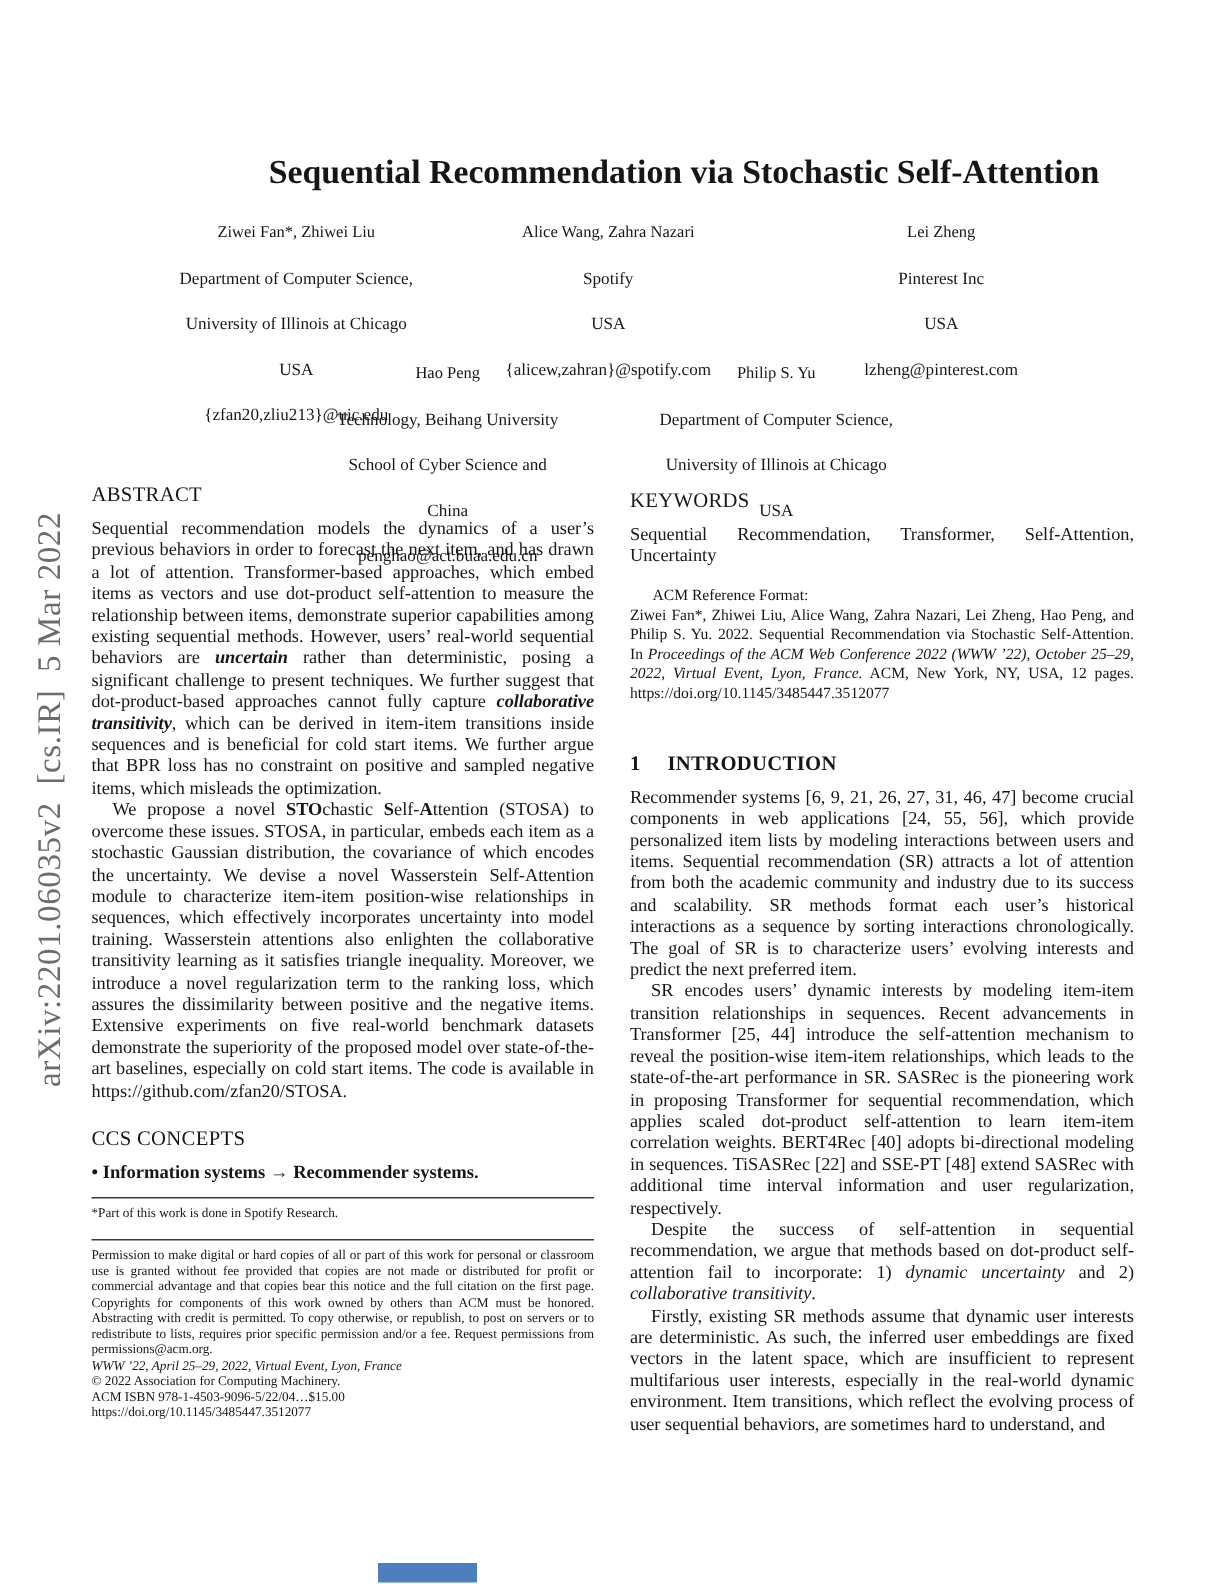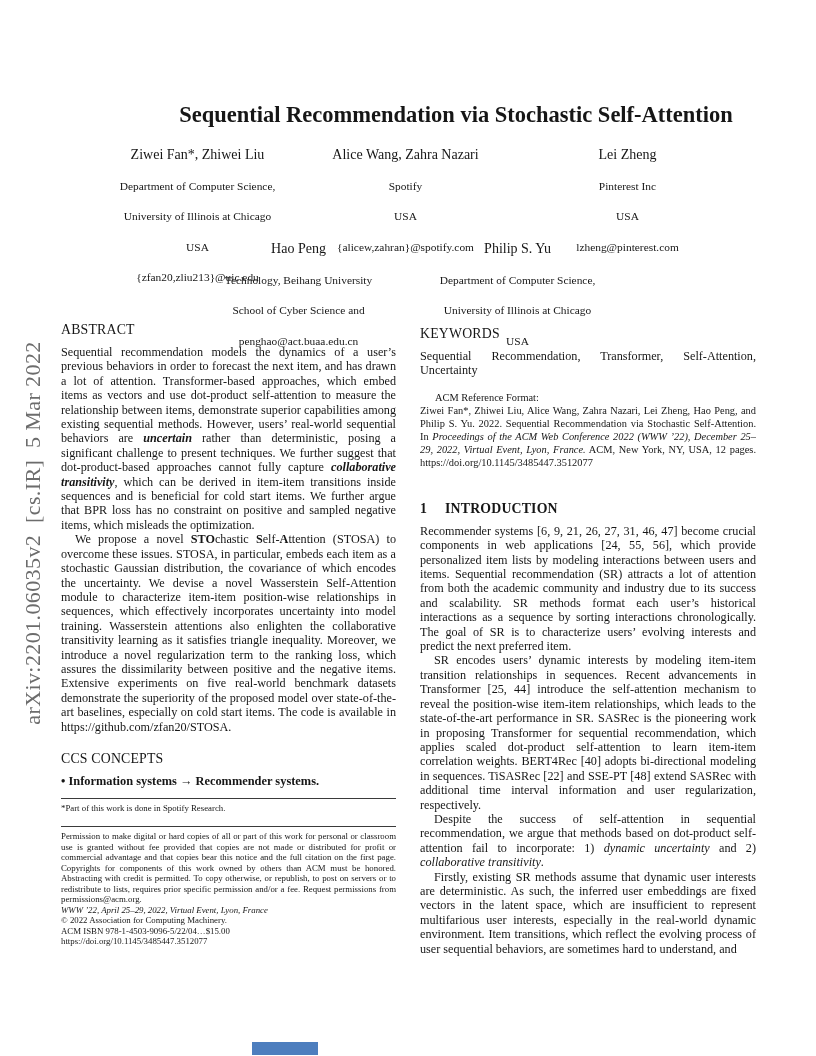--- a/index.html
+++ b/index.html
@@ -12,21 +12,21 @@
   .watermark {
     position:absolute; top:533px; left:33px;
     transform:translate(-50%,-50%) rotate(-90deg);
     white-space:pre; font-size:22px; color:#6c6c6c; letter-spacing:0.4px;
   }
   .title {
     position:absolute; top:102px; left:0; width:816px; margin:0;
     text-align:center; font-size:22.5px; font-weight:700;padding-left:48px;
   }
   .author { position:absolute; text-align:center; width:225px; }
-  .a-name { font-size:14px; line-height:18px; margin-bottom:3px; }
+  .a-name { font-size:11px; line-height:18px; margin-bottom:3px; }
   .a-line { font-size:11.4px; line-height:15.4px;margin-top:15px; }
   .col { position:absolute; }
   h2 { font-size:13.8px; font-weight:400; margin:0 0 7px; letter-spacing:0.2px; }
   .body { font-size:12.2px; line-height:14.4px; margin:0; }
   .just { text-align:justify; }
   .indent { text-indent:14px; }
   .ccs-line { font-weight:700; font-size:12.4px; margin:3px 0 0; }
   .mt { margin-top:17px; }
   .small { font-size:8.8px; line-height:10.5px; margin:0; }
   .italic { font-style:italic; }
@@ -65,20 +65,21 @@
     <div class="a-name">Lei Zheng</div>
     <div class="a-line">Pinterest Inc</div>
     <div class="a-line">USA</div>
     <div class="a-line">lzheng@pinterest.com</div>
   </div>
 
   <div class="author" style="left:186px; top:240px;">
     <div class="a-name">Hao Peng</div>
     <div class="a-line">Technology, Beihang University</div>
     <div class="a-line">School of Cyber Science and</div>
+    <div class="a-line">China</div>
     <div class="a-line">penghao@act.buaa.edu.cn</div>
   </div>
   <div class="author" style="left:405px; top:240px;">
     <div class="a-name">Philip S. Yu</div>
     <div class="a-line">Department of Computer Science,</div>
     <div class="a-line">University of Illinois at Chicago</div>
     <div class="a-line">USA</div>
   </div>
 
   <section class="col" style="left:61px; top:322px; width:335px;">
@@ -100,21 +101,21 @@
     <p class="small italic">WWW ’22, April 25–29, 2022, Virtual Event, Lyon, France</p>
     <p class="small">© 2022 Association for Computing Machinery.</p>
     <p class="small">ACM ISBN 978-1-4503-9096-5/22/04…$15.00</p>
     <p class="small">https://doi.org/10.1145/3485447.3512077</p>
   </div>
 
   <section class="col" style="left:420px; top:326px; width:336px;">
     <h2>KEYWORDS</h2>
     <p class="body just">Sequential Recommendation, Transformer, Self-Attention, Uncertainty</p>
     <p class="ref-head">ACM Reference Format:</p>
-    <p class="ref just">Ziwei Fan*, Zhiwei Liu, Alice Wang, Zahra Nazari, Lei Zheng, Hao Peng, and Philip S. Yu. 2022. Sequential Recommendation via Stochastic Self-Attention. In <i>Proceedings of the ACM Web Conference 2022 (WWW ’22), December 25–29, 2022, Virtual Event, Lyon, France.</i> ACM, New York, NY, USA, 12 pages. <a>https://doi.org/10.1145/3485447.3512077</a></p>
+    <p class="ref just">Ziwei Fan*, Zhiwei Liu, Alice Wang, Zahra Nazari, Lei Zheng, Hao Peng, and Philip S. Yu. 2022. Sequential Recommendation via Stochastic Self-Attention. In <i>Proceedings of the ACM Web Conference 2022 (WWW ’22), October 25–29, 2022, Virtual Event, Lyon, France.</i> ACM, New York, NY, USA, 12 pages. <a>https://doi.org/10.1145/3485447.3512077</a></p>
     <h2 class="intro-h"><span class="sec-num">1</span><span>INTRODUCTION</span></h2>
     <p class="body just">Recommender systems [6, 9, 21, 26, 27, 31, 46, 47] become crucial components in web applications [24, 55, 56], which provide personalized item lists by modeling interactions between users and items. Sequential recommendation (SR) attracts a lot of attention from both the academic community and industry due to its success and scalability. SR methods format each user’s historical interactions as a sequence by sorting interactions chronologically. The goal of SR is to characterize users’ evolving interests and predict the next preferred item.</p>
     <p class="body just indent">SR encodes users’ dynamic interests by modeling item-item transition relationships in sequences. Recent advancements in Transformer [25, 44] introduce the self-attention mechanism to reveal the position-wise item-item relationships, which leads to the state-of-the-art performance in SR. SASRec is the pioneering work in proposing Transformer for sequential recommendation, which applies scaled dot-product self-attention to learn item-item correlation weights. BERT4Rec [40] adopts bi-directional modeling in sequences. TiSASRec [22] and SSE-PT [48] extend SASRec with additional time interval information and user regularization, respectively.</p>
     <p class="body just indent">Despite the success of self-attention in sequential recommendation, we argue that methods based on dot-product self-attention fail to incorporate: 1) <i>dynamic uncertainty</i> and 2) <i>collaborative transitivity</i>.</p>
     <p class="body just indent">Firstly, existing SR methods assume that dynamic user interests are deterministic. As such, the inferred user embeddings are fixed vectors in the latent space, which are insufficient to represent multifarious user interests, especially in the real-world dynamic environment. Item transitions, which reflect the evolving process of user sequential behaviors, are sometimes hard to understand, and</p>
   </section>
 
   <div class="blue-mark" style="background-color: rgb(77, 126, 190);"></div>
 
 </div>

